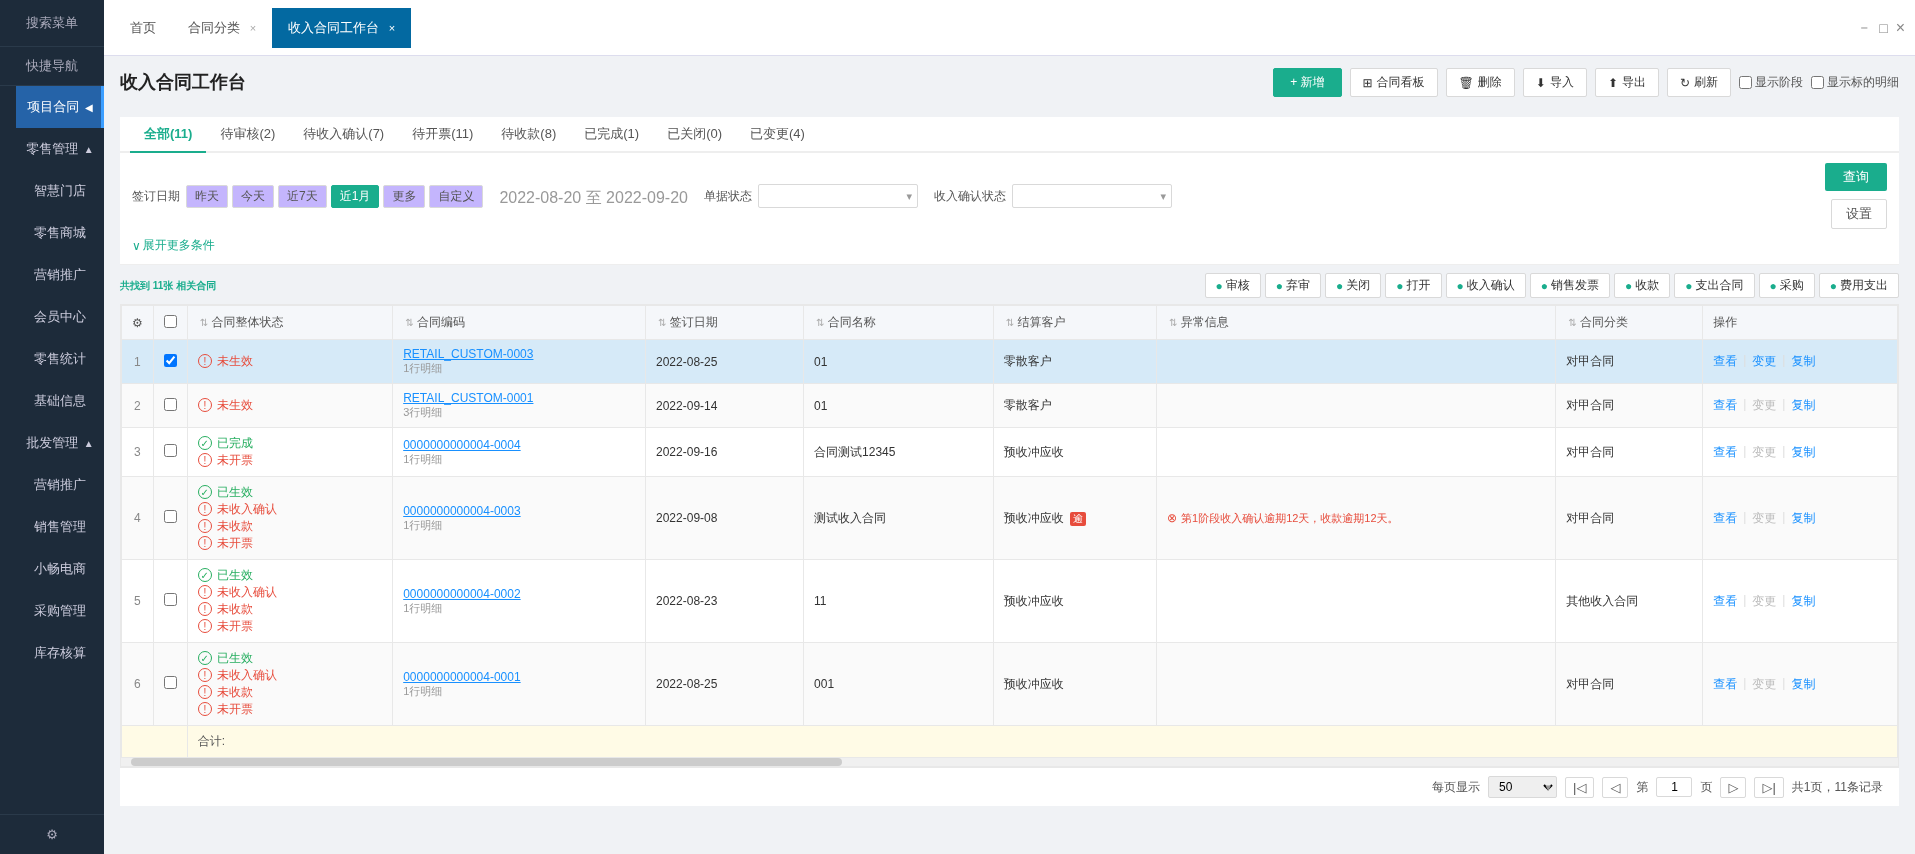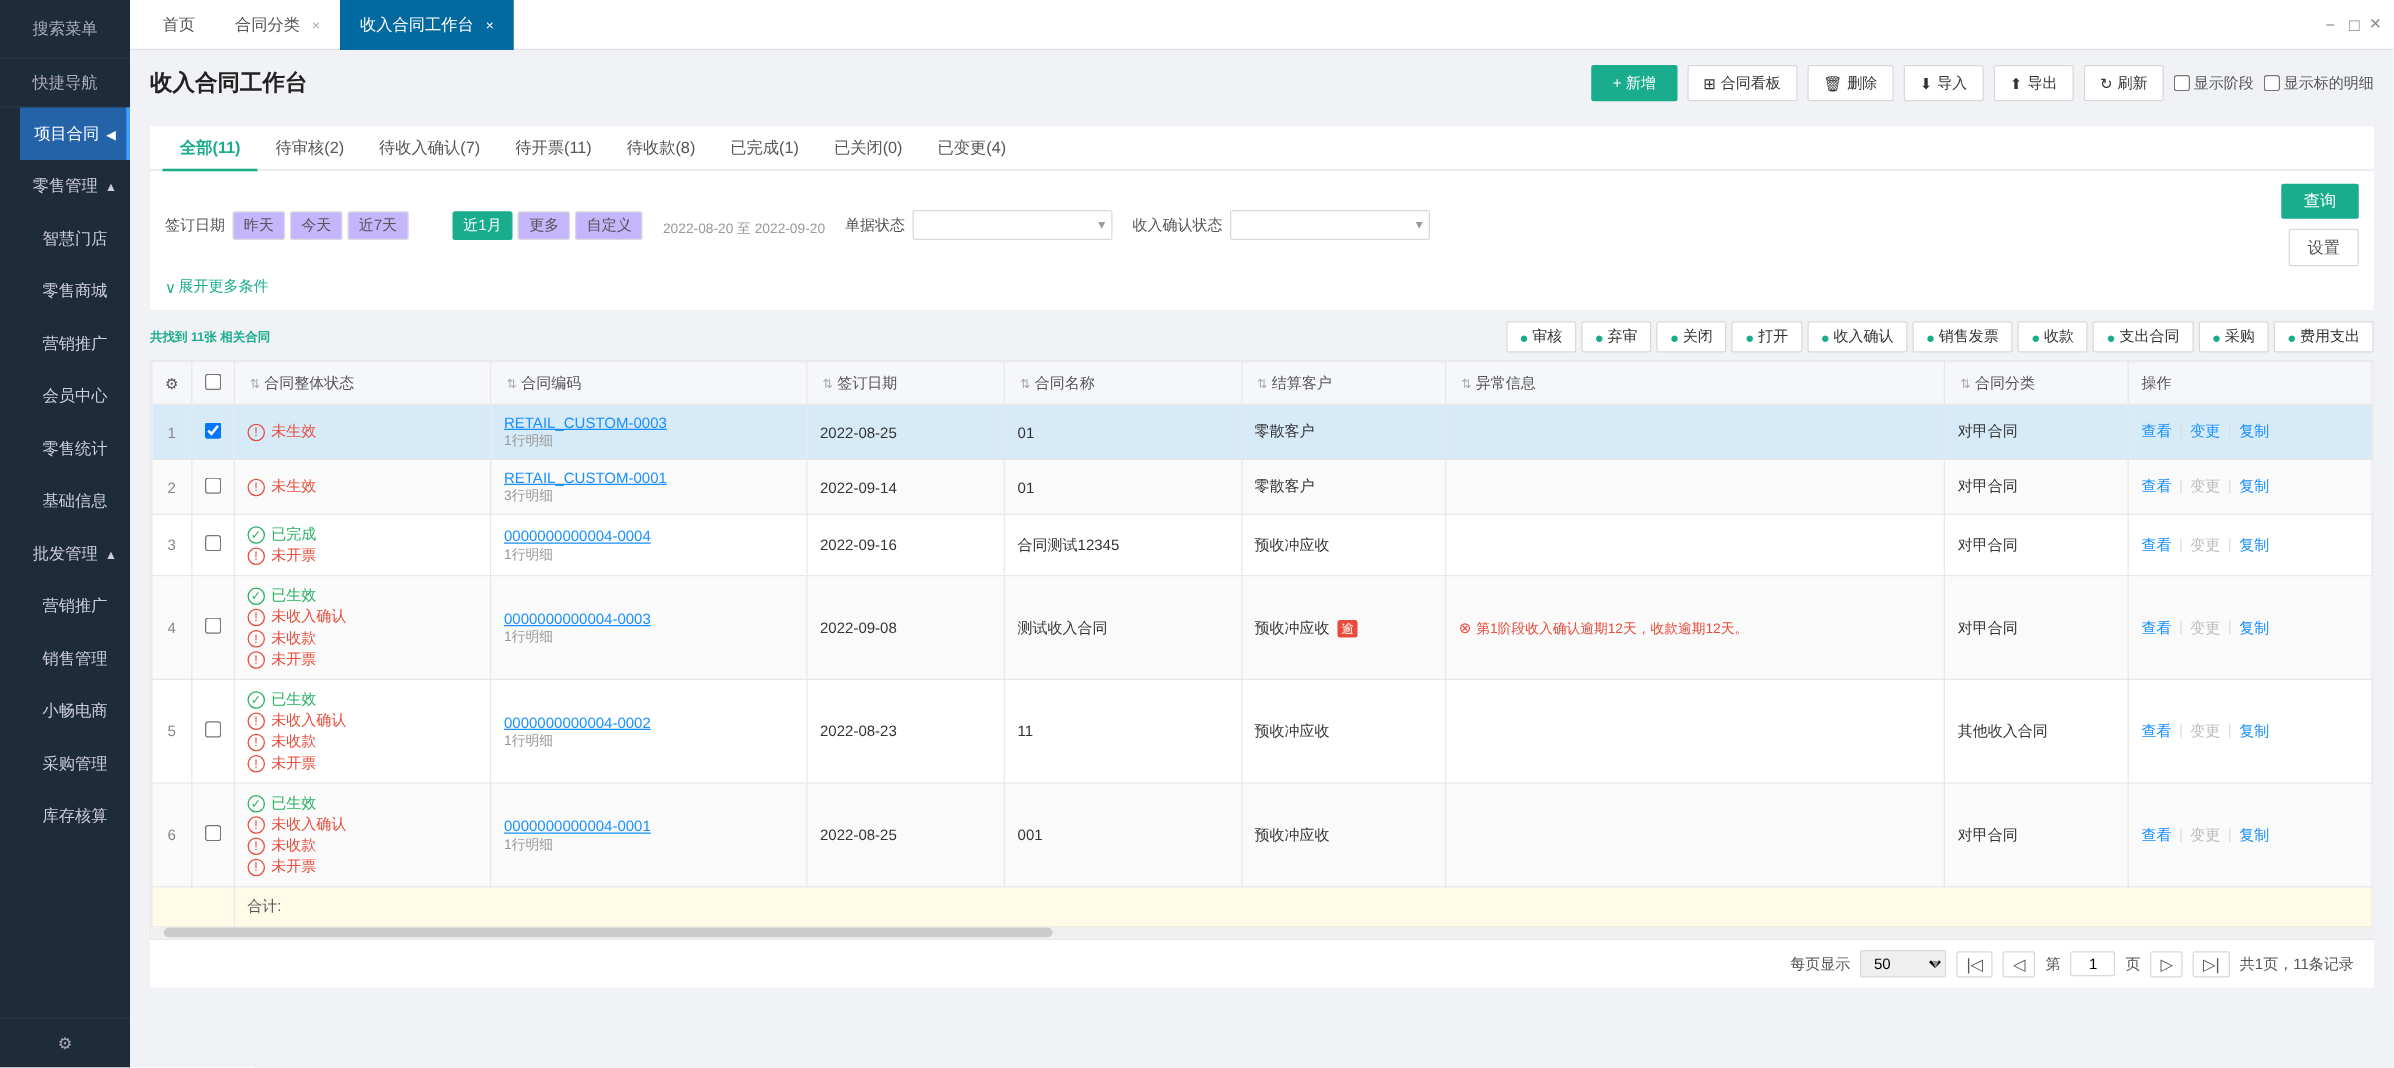--- a/index.html
+++ b/index.html
@@ -12,21 +12,21 @@
     .sidebar-item { color: #ccd; font-size: 13px; padding: 12px 0; text-align: center; cursor: pointer; position: relative; margin-left: 16px; }
     .sidebar-item.active { background: #2563a8; color: #fff; }
     .sidebar-item.active::after { content: ''; position: absolute; right: 0; top: 0; bottom: 0; width: 3px; background: #3b9eff; }
     .sidebar-item .arrow { font-size: 10px; margin-left: 2px; }
     .sidebar-bottom { margin-top: auto; padding: 12px 0; text-align: center; color: #aab; border-top: 1px solid #2a3a4a; cursor: pointer; }
 
     
     .main { flex: 1; display: flex; flex-direction: column; overflow: hidden; }
 
     
-    .tabbar { background: #fff; border-bottom: 1px solid #dde; display: flex; align-items: center; padding: 0 10px; height: 40px; flex-shrink: 0; }
+    .tabbar { background: #fff; border-bottom: 1px solid #dde; display: flex; align-items: center; padding: 0 10px; height: 56px; flex-shrink: 0; }
     .tabbar-tab { padding: 0 16px; height: 40px; line-height: 40px; cursor: pointer; color: #555; font-size: 13px; position: relative; }
     .tabbar-tab.active { color: #fff; background: #1aad8d; }
     .tabbar-tab .close { margin-left: 6px; color: #aaa; font-size: 11px; cursor: pointer; }
     .tabbar-tab.active .close { color: #fff; }
     .tabbar-close-btn { margin-left: auto; display: flex; align-items: center; gap: 8px; color: #888; font-size: 16px; cursor: pointer; }
 
     
     .page-content { flex: 1; overflow: auto; padding: 12px 16px; background: #f0f2f5; }
     .page-title { font-size: 18px; font-weight: bold; color: #222; margin-bottom: 12px; }
 
@@ -41,21 +41,21 @@
     .status-tab { padding: 8px 14px; cursor: pointer; color: #555; font-size: 13px; border-bottom: 2px solid transparent; margin-bottom: -2px; white-space: nowrap; }
     .status-tab.active { color: #1aad8d; border-bottom: 2px solid #1aad8d; font-weight: bold; }
 
     
     .filter-bar { background: #fff; padding: 10px 12px; border-bottom: 1px solid #eee; margin-bottom: 8px; }
     .filter-row { display: flex; align-items: center; gap: 16px; flex-wrap: wrap; }
     .filter-item { display: flex; align-items: center; gap: 6px; font-size: 12px; color: #555; }
     .filter-label { color: #555; white-space: nowrap; }
     .date-options { display: flex; gap: 4px; align-items: center; }
     .date-btn { padding: 2px 8px; border: 1px solid #d9d9d9; background: #c4b5fd; color: #555; font-size: 12px; cursor: pointer; border-radius: 2px; }
-    .date-btn.active { background: #1aad8d; color: #fff; border-color: #1aad8d; margin-left: 31px; }
+    .date-btn.active { background: #1aad8d; color: #fff; border-color: #1aad8d; }
     .filter-select { border: 1px solid #d9d9d9; padding: 4px 24px 4px 8px; font-size: 12px; border-radius: 2px; background: #fff; min-width: 160px; appearance: none; color: #555; position: relative; }
     .select-wrapper { position: relative; display: inline-block; }
     .select-wrapper::after { content: '▾'; position: absolute; right: 6px; top: 50%; transform: translateY(-50%); font-size: 11px; color: #999; pointer-events: none; }
     .expand-btn { color: #1aad8d; font-size: 12px; cursor: pointer; display: flex; align-items: center; gap: 2px; }
     .query-btn { background: #1aad8d; color: #fff; border: none; padding: 5px 18px; font-size: 13px; cursor: pointer; border-radius: 2px; }
     .set-btn { background: #fff; color: #555; border: 1px solid #d9d9d9; padding: 5px 14px; font-size: 13px; cursor: pointer; border-radius: 2px; }
 
     
     .action-bar { display: flex; align-items: center; justify-content: space-between; margin-bottom: 6px; flex-wrap: wrap; gap: 4px; }
     .result-count { font-size: 10px; color: #555; }
@@ -234,21 +234,21 @@
           <span class="filter-label">签订日期</span>
           <div class="date-options">
             <button class="date-btn">昨天</button>
             <button class="date-btn">今天</button>
             <button class="date-btn">近7天</button>
             <button class="date-btn active">近1月</button>
             <button class="date-btn">更多</button>
             <button class="date-btn">自定义</button>
           </div>
         </div>
-        <div style="font-size:11px;color:#999;margin-top:4px;">2022-08-20 至 2022-09-20</div>
+        <div style="font-size:16px;color:#999;margin-top:4px;">2022-08-20 至 2022-09-20</div>
 
         <div class="filter-item">
           <span class="filter-label">单据状态</span>
           <div class="select-wrapper">
             <select class="filter-select"></select>
           </div>
         </div>
 
         <div class="filter-item">
           <span class="filter-label">收入确认状态</span>

